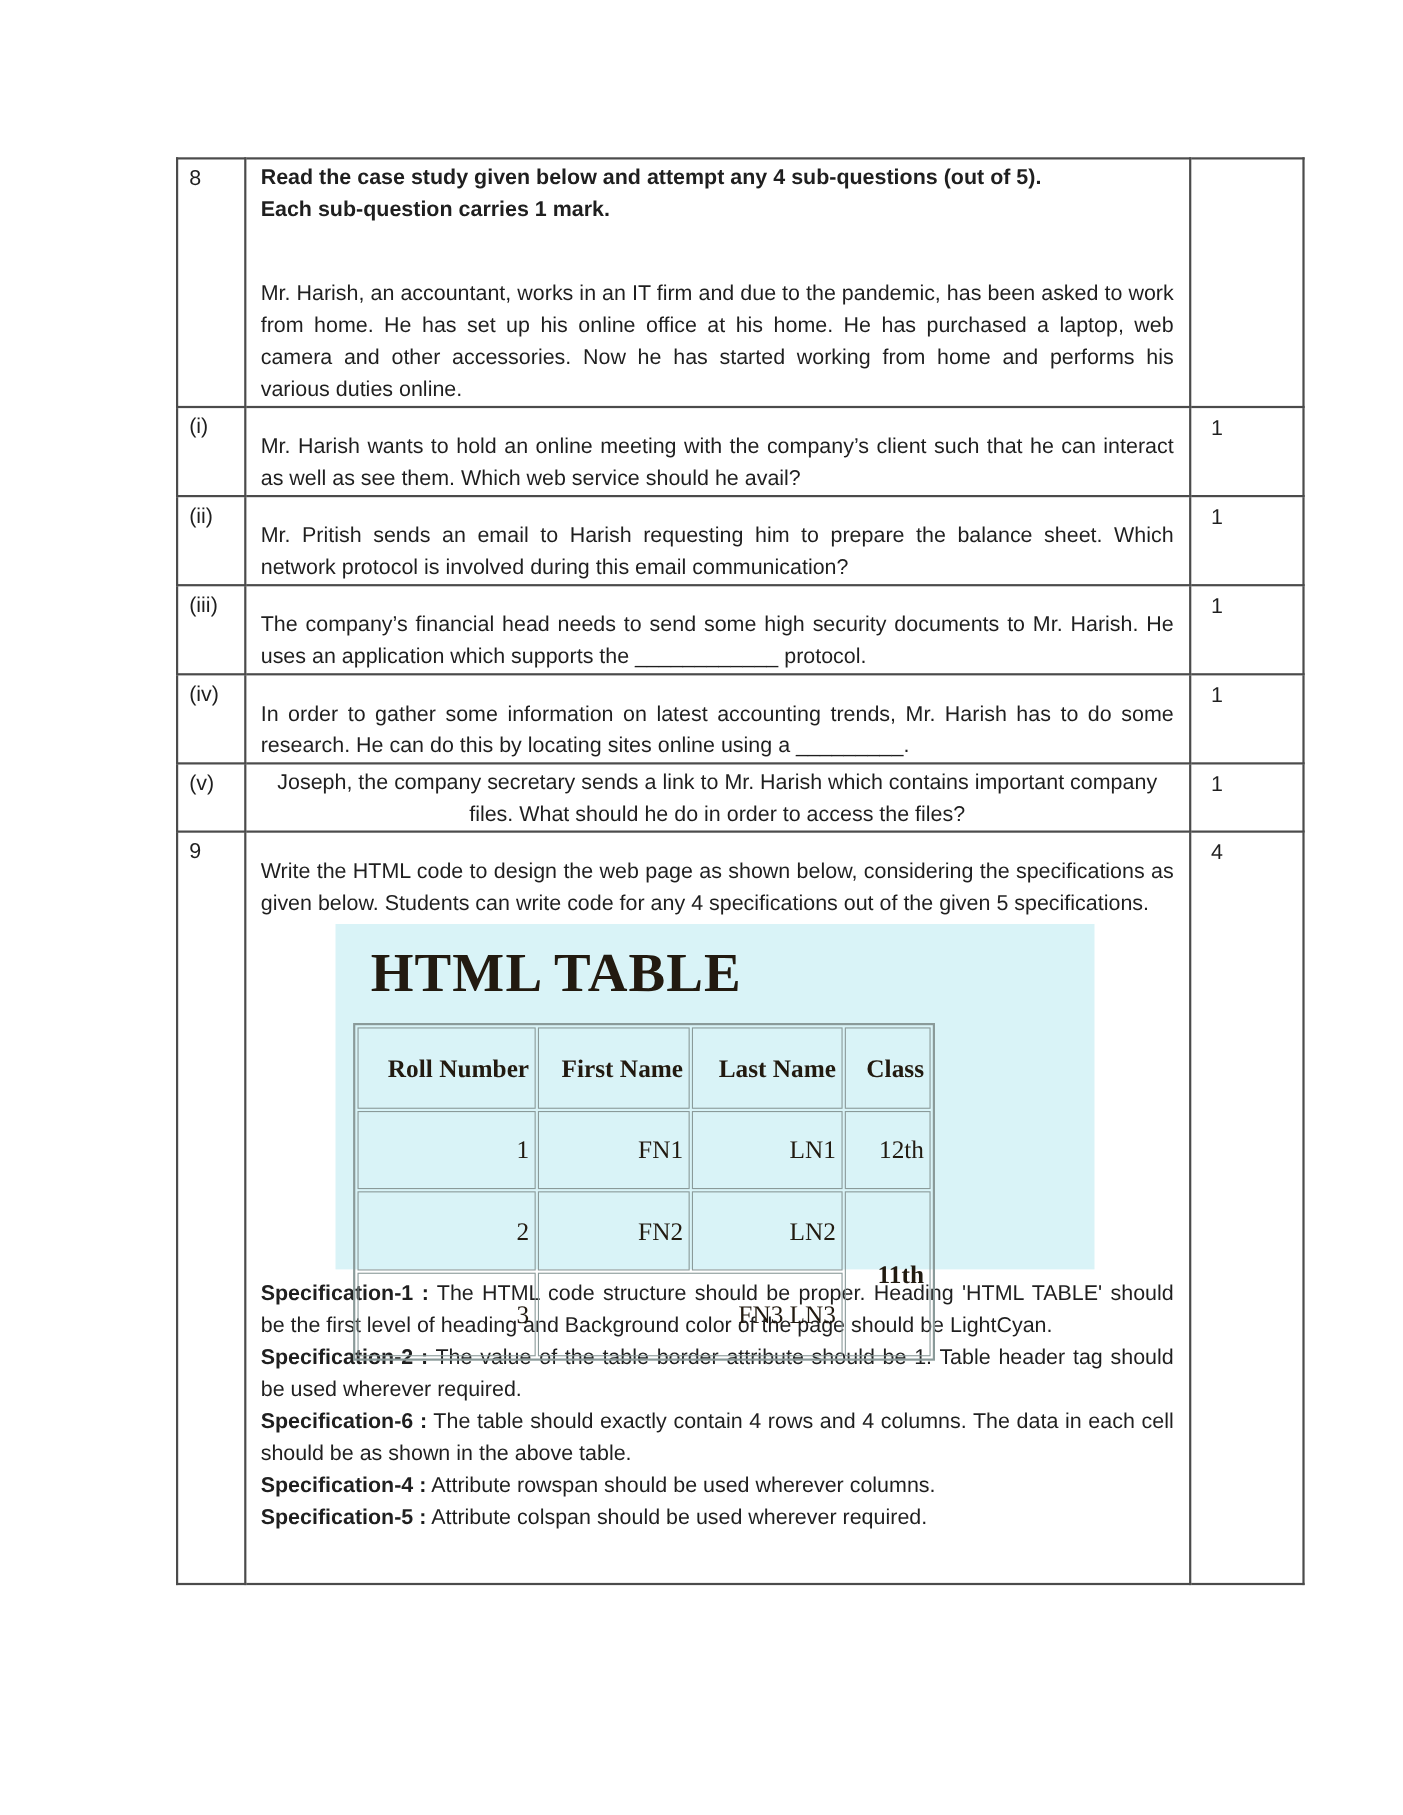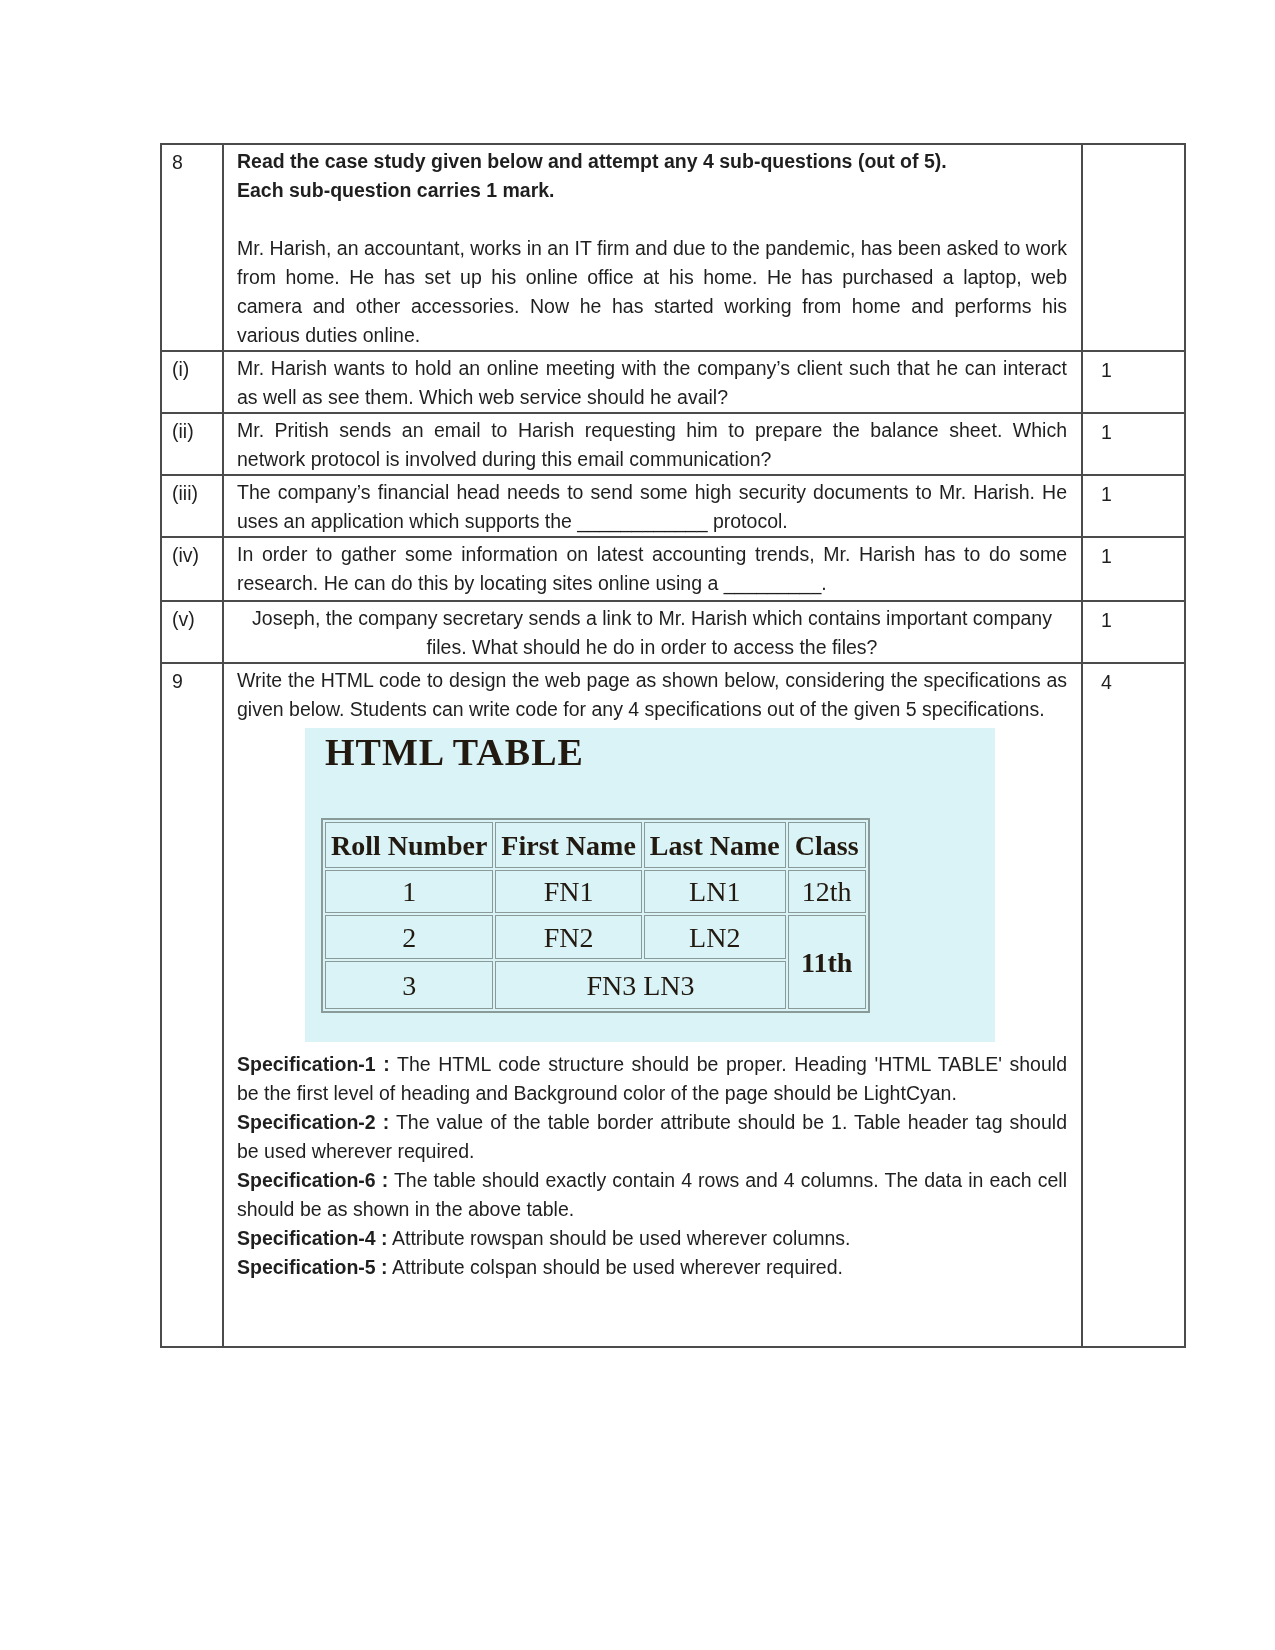--- a/index.html
+++ b/index.html
@@ -19,50 +19,50 @@
   }
   table.exam td{
     border:2px solid #4b4b4b;
     vertical-align:top;
     font-size:19.5px;
     line-height:29px;
   }
   td.numcell{padding:3px 2px 0 10px;}
   td.qcell{padding:2px 14px 0 13px;}
   td.markcell{padding:4px 2px 0 18px;}
-  .jtext{text-align:justify;}
+  .jtext{text-align:justify;margin-top:19px;}
   .ltext{text-align:center;}
   .boldline{font-weight:bold;text-align:justify;}
   .blankline{height:29px;}
   
   .webshot{
     position:relative;
     margin:4px 0 8px 68px;
     width:690px;height:314px;
   }
   .webshot h1{
-    position:absolute;left:20px;top:2px;margin:0;
+    position:absolute;left:20px;top:2px;margin:12px;
     font-family:"Liberation Serif", serif;
-    font-size:38px;line-height:1.2;
+    font-size:50px;line-height:1.2;
     font-weight:bold;color:#221a10;
     letter-spacing:1px;
     white-space:nowrap;
   }
   table.inner{
     position:absolute;left:16px;top:90px;
     border:2px solid #8a9a99;
     border-spacing:2px;
     font-family:"Liberation Serif", serif;
     color:#221a10;
   }
   table.inner th, table.inner td{
     border:1px solid #8a9a99;
-    font-size:28px;
-    padding:3px 5px;
-    text-align:center;
+    font-size:23px;
+    padding:17px 5px;
+    text-align:right;
     vertical-align:middle;
     white-space:nowrap;
   }
   table.inner th{font-weight:bold;}
   td.rspan{vertical-align:middle;font-weight:bold;}
   .specs{margin-top:8px;}
   .spec{text-align:justify;}
   .spec b{font-weight:bold;}
 </style>
 </head>

